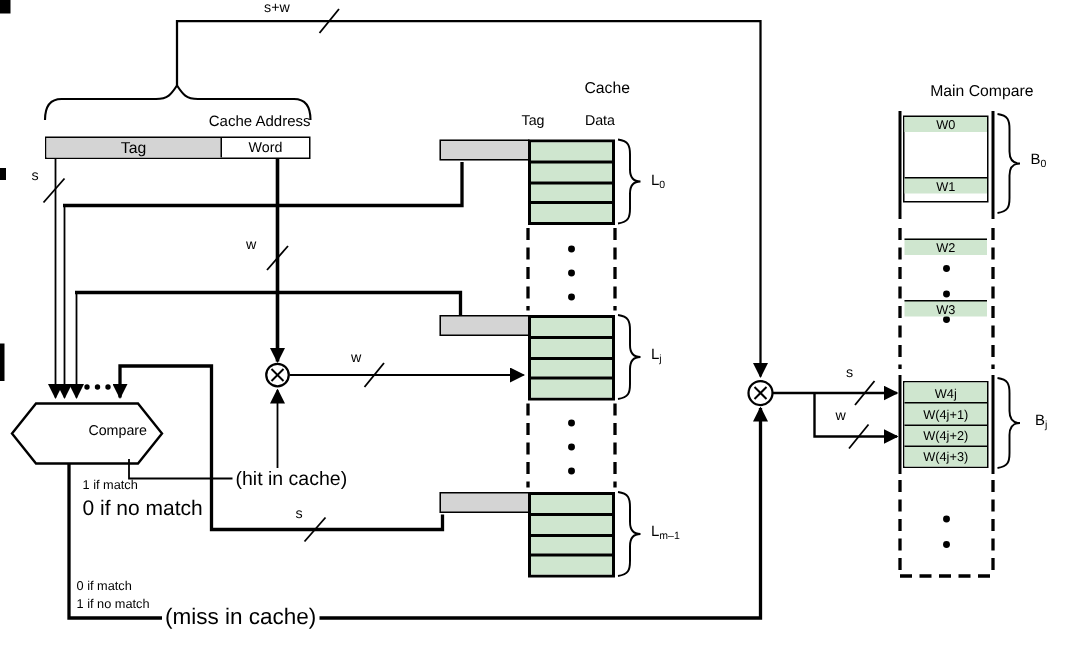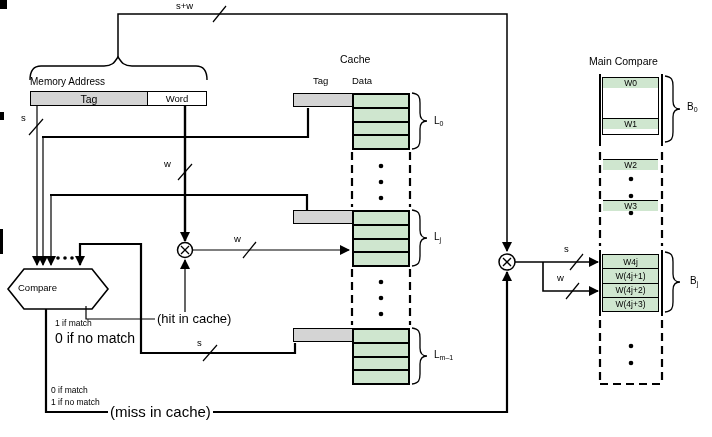--- a/index.html
+++ b/index.html
@@ -14,21 +14,21 @@
   .addr .cell{display:flex;align-items:center;justify-content:center;box-sizing:border-box;height:100%;}
   .tagfill{background:#d4d4d4;}
   .datablk{position:absolute;box-sizing:border-box;border:2px solid #000;display:flex;flex-direction:column;}
   .datablk .row{flex:1;background:#cfe6cf;}
   .datablk .row + .row{border-top:2px solid #000;}
   .memblk{position:absolute;box-sizing:border-box;border:1.6px solid #000;display:flex;flex-direction:column;}
   .memblk .row{flex:1;background:#cfe6cf;display:flex;align-items:center;justify-content:center;font-size:8.5px;}
   .memblk .row + .row{border-top:1.6px solid #000;}
   .tagbox{position:absolute;box-sizing:border-box;border:1.8px solid #000;background:#d4d4d4;}
   .artifact{position:absolute;background:#000;}
-  .ctr{text-align:left;}
+  .ctr{text-align:right;}
 </style>
 </head>
 <body>
 
 <div id="stage">
 
   <svg id="wires" viewBox="0 0 712 437">
     <defs>
       <marker id="arr" markerUnits="userSpaceOnUse" markerWidth="10" markerHeight="10" viewBox="0 0 10 10" refX="9" refY="5" orient="auto">
         <path d="M0,0 L10,5 L0,10 z" fill="#000"></path>
@@ -137,21 +137,21 @@
     <g stroke="#000" fill="none" stroke-width="1.3">
       <path d="M665,76 C672,77 673,80 673,86 L673,101 C673,106 675,109 680,109 C675,109 673,112 673,117 L673,132 C673,138 672,141 665,142"></path>
       <path d="M665,252 C672,253 673,256 673,262 L673,274 C673,279 675,282 680,282 C675,282 673,285 673,290 L673,302 C673,308 672,311 665,312"></path>
     </g>
   </svg>
 
   <div class="artifact" style="left:0;top:0;width:7px;height:9px;"></div>
   <div class="artifact" style="left:0;top:112px;width:4px;height:8px;"></div>
   <div class="artifact" style="left:0;top:229px;width:3px;height:25px;"></div>
 
-  <div class="lbl ctr" style="left:30px;top:76px;width:177px;font-size:10px;">Memory Address</div>
+  <div class="lbl ctr" style="left:30px;top:76px;width:177px;font-size:10px;">Cache Address</div>
   <div class="box addr" style="left:30px;top:91px;width:177px;height:15px;">
     <div class="cell tagfill" style="width:117px;border-right:1.6px solid #000;font-size:10.5px;">Tag</div>
     <div class="cell" style="flex:1;font-size:9.5px;">Word</div>
   </div>
 
   <div class="lbl" style="left:176px;top:1px;font-size:9.5px;">s+w</div>
   <div class="lbl" style="left:21px;top:113px;font-size:9.5px;">s</div>
   <div class="lbl" style="left:164px;top:159px;font-size:9.5px;">w</div>
   <div class="lbl" style="left:234px;top:234px;font-size:9.5px;">w</div>
   <div class="lbl" style="left:197px;top:338px;font-size:9.5px;">s</div>

